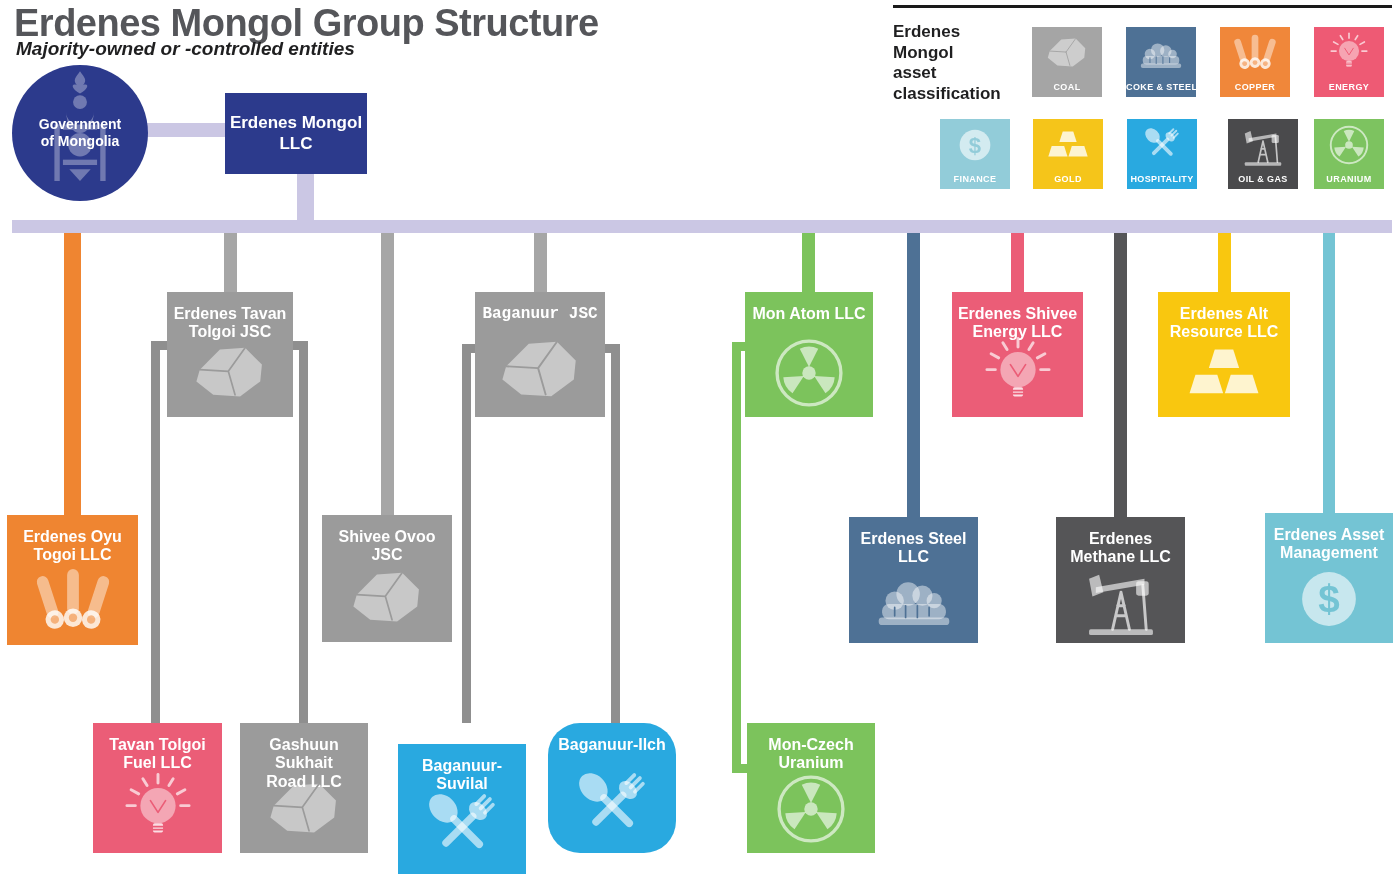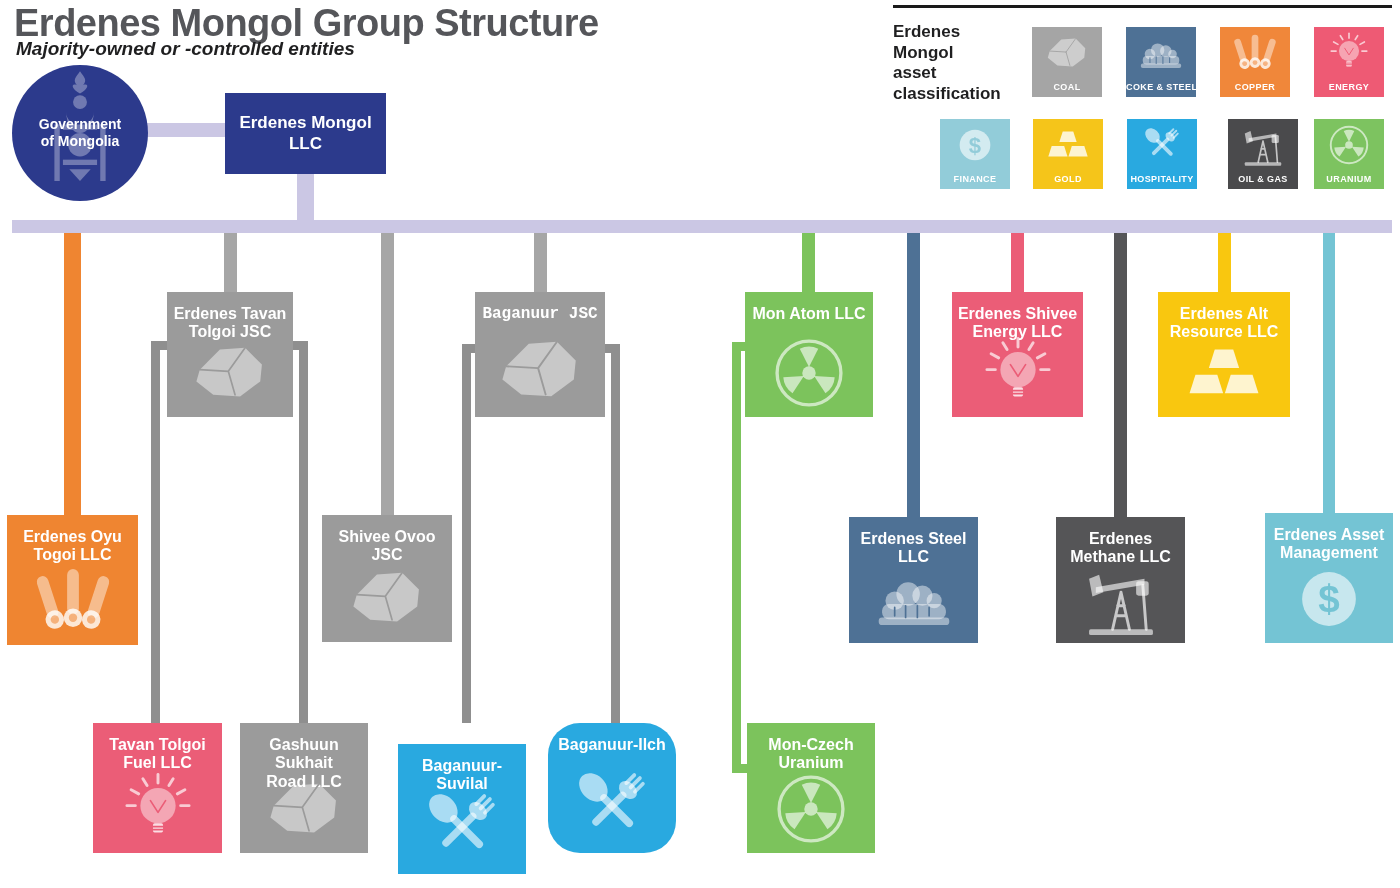--- a/index.html
+++ b/index.html
@@ -22,21 +22,21 @@
   .lg-hosp{left:1127px;top:119px;}  .lg-oil{left:1220px;top:119px;margin-left:8px;}
   .lg-uran{left:1314px;top:119px;}
   
   .conn{position:absolute;}
   
   #gov-circle{position:absolute;left:12px;top:65px;width:136px;height:136px;border-radius:50%;
               display:flex;align-items:center;justify-content:center;text-align:center;}
   #gov-circle .soyombo{position:absolute;left:50%;top:4px;transform:translateX(-50%);
                        width:64px;height:128px;opacity:.32;}
   #gov-label{position:relative;color:#fff;font-weight:bold;font-size:14px;line-height:1.2;white-space:pre-line;}
-  #em-box{position:absolute;left:225px;top:93px;width:161px;height:81px;display:flex;
+  #em-box{position:absolute;left:225px;top:93px;width:142px;height:81px;display:flex;
           align-items:center;justify-content:center;text-align:center;}
   #em-label{color:#fff;font-weight:bold;font-size:17px;line-height:1.2;}
   
   .node{position:absolute;text-align:center;}
   .nlabel{padding-top:13px;color:#fff;font-weight:bold;font-size:16px;line-height:1.15;white-space:pre-line;}
   .nicon{position:absolute;left:50%;bottom:2px;transform:translateX(-50%);width:84px;height:84px;}
   .nicon.big{width:98px;height:94px;bottom:0;}
   
   .n0{left:167px;top:292px;width:126px;height:125px;}   
   .n1{left:475px;top:292px;width:130px;height:125px;}   

